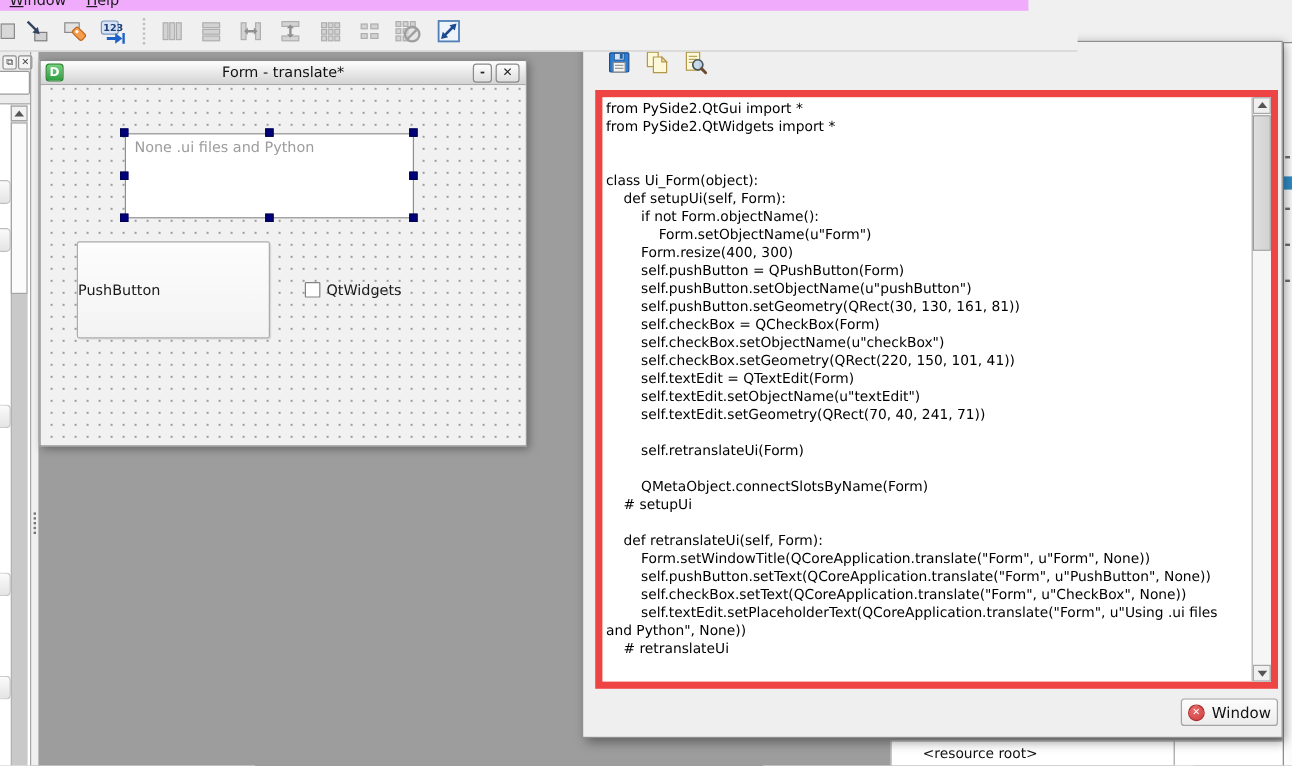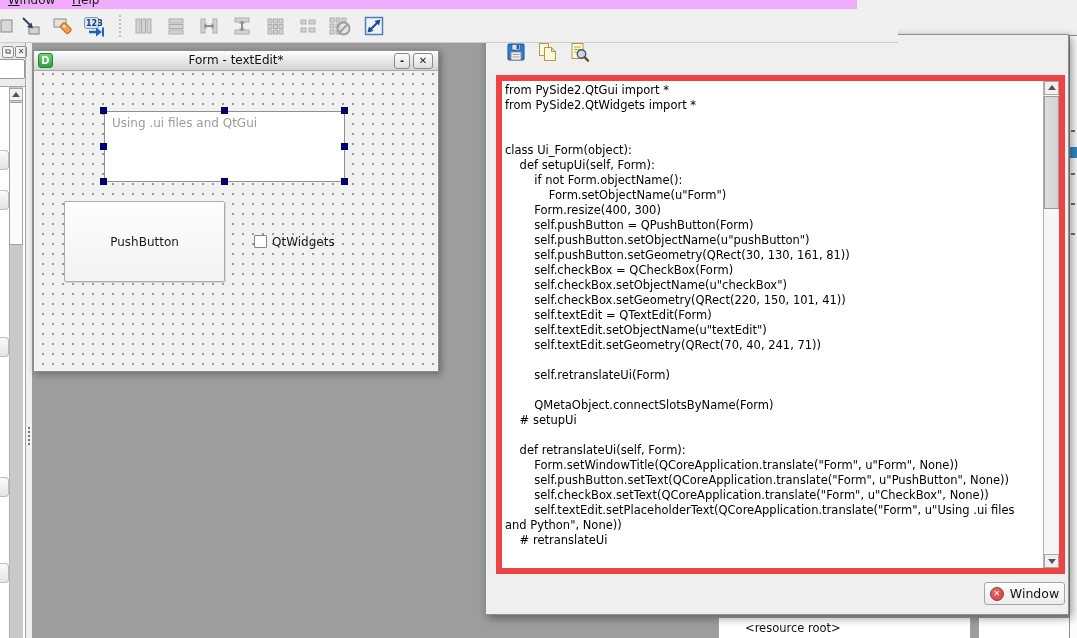--- a/index.html
+++ b/index.html
@@ -39,21 +39,21 @@
   .form-titlebar { position:absolute; left:0; top:0; width:100%; height:20px; background:linear-gradient(#fefefe,#d3d3d3); border-bottom:1px solid #a9a9a9; }
   .form-title { position:absolute; width:100%; text-align:center; font-size:12px; line-height:19px; color:#111; }
   .d-icon { position:absolute; left:4px; top:2px; width:15px; height:15px; background:linear-gradient(#72d178,#2e9e40); border:1px solid #27852f; border-radius:3px; color:#fff; font-size:10px; font-weight:bold; text-align:center; line-height:13px; }
   .win-btn { position:absolute; top:2px; height:16px; background:linear-gradient(#fdfdfd,#dedede); border:1px solid #8a8a8a; border-radius:3px; text-align:center; font-size:10px; font-weight:bold; color:#222; line-height:14px; }
   .form-body { position:absolute; left:0; top:20px; right:0; bottom:0;
     background-color:#f1f1f1;
     background-image:radial-gradient(circle,#9b9b9b 1px,transparent 1.2px);
     background-size:10px 10px; background-position:4px 8px; }
   .w-textedit { position:absolute; left:70px; top:40px; width:241px; height:71px; background:#fff; border:1px solid #8f8f8f; padding:4px 7px; font-size:12px; color:#9c9c9c; }
   .handle { position:absolute; width:7px; height:7px; background:#00007f; border:1px solid #000050; }
-  .w-pushbutton { position:absolute; left:30px; top:130px; width:161px; height:81px; background:linear-gradient(#fdfdfd,#f3f3f3); border:1px solid #acacac; border-radius:2px; box-shadow:1px 1px 0 rgba(0,0,0,.10); display:flex; align-items:center; justify-content:center; font-size:12px; color:#1a1a1a; }
+  .w-pushbutton { position:absolute; left:30px; top:130px; width:161px; height:81px; background:linear-gradient(#fdfdfd,#f3f3f3); border:1px solid #acacac; border-radius:2px; box-shadow:1px 1px 0 rgba(0,0,0,.10); display:flex; align-items:center; justify-content:flex-start; font-size:12px; color:#1a1a1a; }
   .w-checkbox { position:absolute; left:220px; top:150px; width:101px; height:41px; display:flex; align-items:center; gap:5px; font-size:12px; color:#1a1a1a; }
   .cb-indicator { width:13px; height:13px; background:#fff; border:1px solid #848484; border-radius:1px; }
 
   
   .dialog { left:485px; top:34px; width:584px; height:581px; background:#efefef; border:1px solid #8f8f8f; box-shadow:3px 3px 9px rgba(0,0,0,.4); }
   .dlg-btn { position:absolute; top:3px; width:28px; height:28px; display:flex; align-items:center; justify-content:center; border-radius:2px; }
   .code-area { position:absolute; left:10px; top:40px; width:569px; height:499px; background:#fff; border:6px solid #ef4444; }
   .code-pre { position:absolute; left:3px; top:2px; right:18px; bottom:2px; overflow:hidden; font-family:"DejaVu Sans",sans-serif; font-size:11.5px; line-height:15px; white-space:pre; color:#000; }
   .vscroll { position:absolute; right:0; top:0; width:16px; height:100%; background:#f6f6f6; border-left:1px solid #b2b2b2; }
   .vs-btn { position:absolute; left:0; width:15px; height:14px; background:#f0f0f0; border:1px solid #a8a8a8; }
@@ -223,47 +223,47 @@
   <div class="wb-item-stub" style="top:190px;"></div>
   <div class="wb-item-stub" style="top:337px;"></div>
   <div class="wb-item-stub" style="top:477px;"></div>
   <div class="wb-item-stub" style="top:563px;"></div>
   <div class="abs ldock-border"></div>
   <div class="abs splitter-dots"></div>
 
   <div class="abs form-win">
     <div class="form-titlebar">
       <div class="d-icon">D</div>
-      <div class="form-title">Form - textEdit*</div>
+      <div class="form-title">Form - translate*</div>
       <div class="win-btn" style="right:28px; width:16px;">-</div>
       <div class="win-btn" style="right:5px; width:20px;">✕</div>
     </div>
     <div class="form-body">
-      <div class="w-textedit">Using .ui files and QtGui</div>
+      <div class="w-textedit">None .ui files and Python</div>
 
       <div class="handle" style="left: 66px; top: 36px; background: rgb(0, 0, 127);"></div>
       <div class="handle" style="left: 187px; top: 36px; background: rgb(0, 0, 127);"></div>
       <div class="handle" style="left: 307px; top: 36px; background: rgb(0, 0, 127);"></div>
       <div class="handle" style="left: 66px; top: 72px; background: rgb(0, 0, 127);"></div>
       <div class="handle" style="left: 307px; top: 72px; background: rgb(0, 0, 127);"></div>
       <div class="handle" style="left: 66px; top: 107px; background: rgb(0, 0, 127);"></div>
       <div class="handle" style="left: 187px; top: 107px; background: rgb(0, 0, 127);"></div>
       <div class="handle" style="left: 307px; top: 107px; background: rgb(0, 0, 127);"></div>
 
       <div class="w-pushbutton">
         <span>PushButton</span>
       </div>
       <div class="w-checkbox">
         <span class="cb-indicator"></span>
         <span>QtWidgets</span>
       </div>
     </div>
   </div>
 
-  <div class="res-panel" style="left:718px; width:253px;">
+  <div class="res-panel" style="left:742px; width:253px;">
     <div class="res-label">&lt;resource root&gt;</div>
   </div>
   <div class="res-panel" style="left:978px; width:92px;"></div>
 
   <div class="abs rdock"></div>
   <div class="abs r-blue"></div>
   <div class="r-dash" style="top:130px;"></div>
   <div class="r-dash" style="top:173px;"></div>
   <div class="r-dash" style="top:203px;"></div>
   <div class="r-dash" style="top:233px;"></div>

